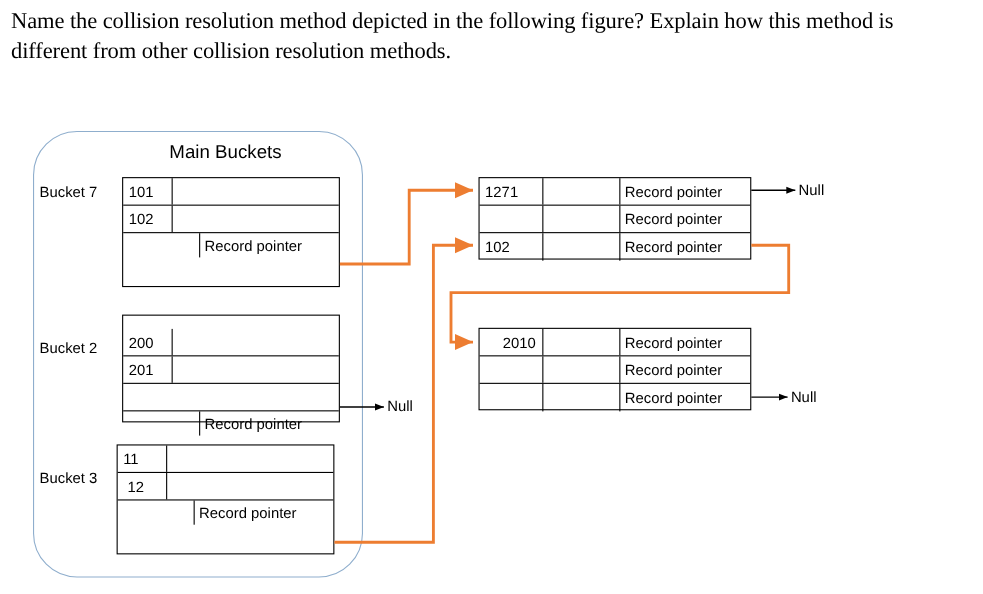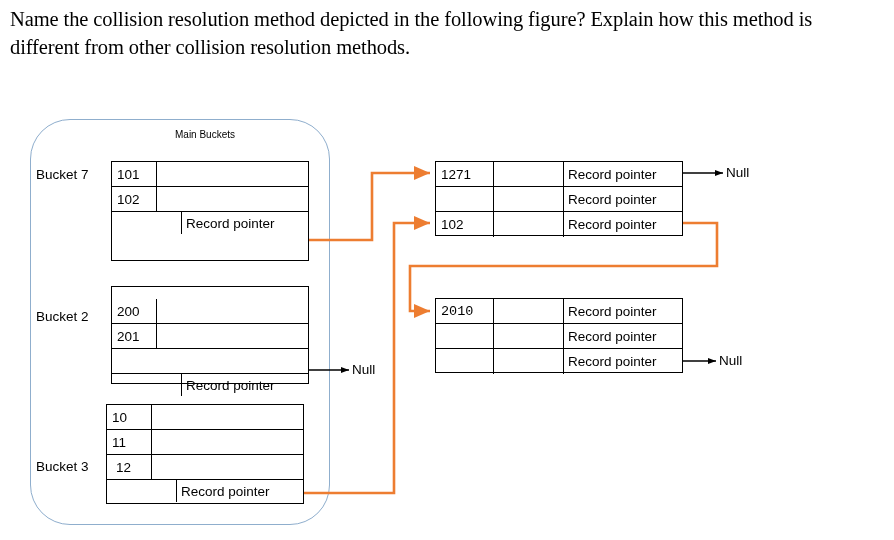--- a/index.html
+++ b/index.html
@@ -16,21 +16,21 @@
   }
   #figure{position:absolute;left:0;top:100px;width:894px;height:440px;}
 
   
   .panel{
     position:absolute;border:1.3px solid #8faecd;border-radius:40px;
     background:transparent;
   }
 
   .caption{
-    position:absolute;font-size:10px;color:#000;text-align:center;
+    position:absolute;font-size:17px;color:#000;text-align:center;
     white-space:nowrap;
   }
   .bucket-label{
     position:absolute;font-size:13.5px;color:#000;white-space:nowrap;
   }
 
   
   .tbl{position:absolute;border:1.4px solid #000;box-sizing:border-box;background:#fff;}
   .row{position:relative;box-sizing:border-box;border-bottom:1.4px solid #000;width:100%;}
   .row:last-child{border-bottom:none;}
@@ -92,27 +92,22 @@
     <div class="row" style="height:25px;">
       <div class="cell" style="left:0;right:0;"></div>
     </div>
     <div class="row" style="height:22px;">
       <div class="vdiv" style="left:69px;"></div>
       <div class="cell" style="left:0;width:69px;"></div>
       <div class="cell" style="left:69px;right:0;">Record pointer</div>
     </div>
   </div>
 
-  <div class="bucket-label" style="left:36px;top:327px;margin-top:32px;">Bucket 3</div>
+  <div class="bucket-label" style="left:36px;top:327px;">Bucket 3</div>
   <div class="tbl" style="left:106px;top:304px;width:198px;height:100px;">
-    <div class="row" style="height:25px;">
-      <div class="vdiv" style="left:44px;"></div>
-      <div class="cell" style="left:0;width:44px;">10</div>
-      <div class="cell" style="left:44px;right:0;"></div>
-    </div>
     <div class="row" style="height:25px;">
       <div class="vdiv" style="left:44px;"></div>
       <div class="cell" style="left:0;width:44px;">11</div>
       <div class="cell" style="left:44px;right:0;"></div>
     </div>
     <div class="row" style="height:25px;">
       <div class="vdiv" style="left:44px;"></div>
       <div class="cell" style="left:4px;width:44px;">12</div>
       <div class="cell" style="left:44px;right:0;"></div>
     </div>
@@ -144,21 +139,21 @@
       <div class="cell" style="left:0;width:57px;">102</div>
       <div class="cell" style="left:57px;width:70px;"></div>
       <div class="cell" style="left:127px;right:0;">Record pointer</div>
     </div>
   </div>
 
   <div class="tbl" style="left:435px;top:198px;width:248px;height:75px;">
     <div class="row" style="height:25px;">
       <div class="vdiv" style="left:57px;"></div>
       <div class="vdiv" style="left:127px;"></div>
-      <div class="cell" style="left:0;width:57px;font-family:Liberation Mono, monospace;">2010</div>
+      <div class="cell" style="left:16px;width:57px;">2010</div>
       <div class="cell" style="left:57px;width:70px;"></div>
       <div class="cell" style="left:127px;right:0;">Record pointer</div>
     </div>
     <div class="row" style="height:25px;">
       <div class="vdiv" style="left:57px;"></div>
       <div class="vdiv" style="left:127px;"></div>
       <div class="cell" style="left:0;width:57px;"></div>
       <div class="cell" style="left:57px;width:70px;"></div>
       <div class="cell" style="left:127px;right:0;">Record pointer</div>
     </div>

